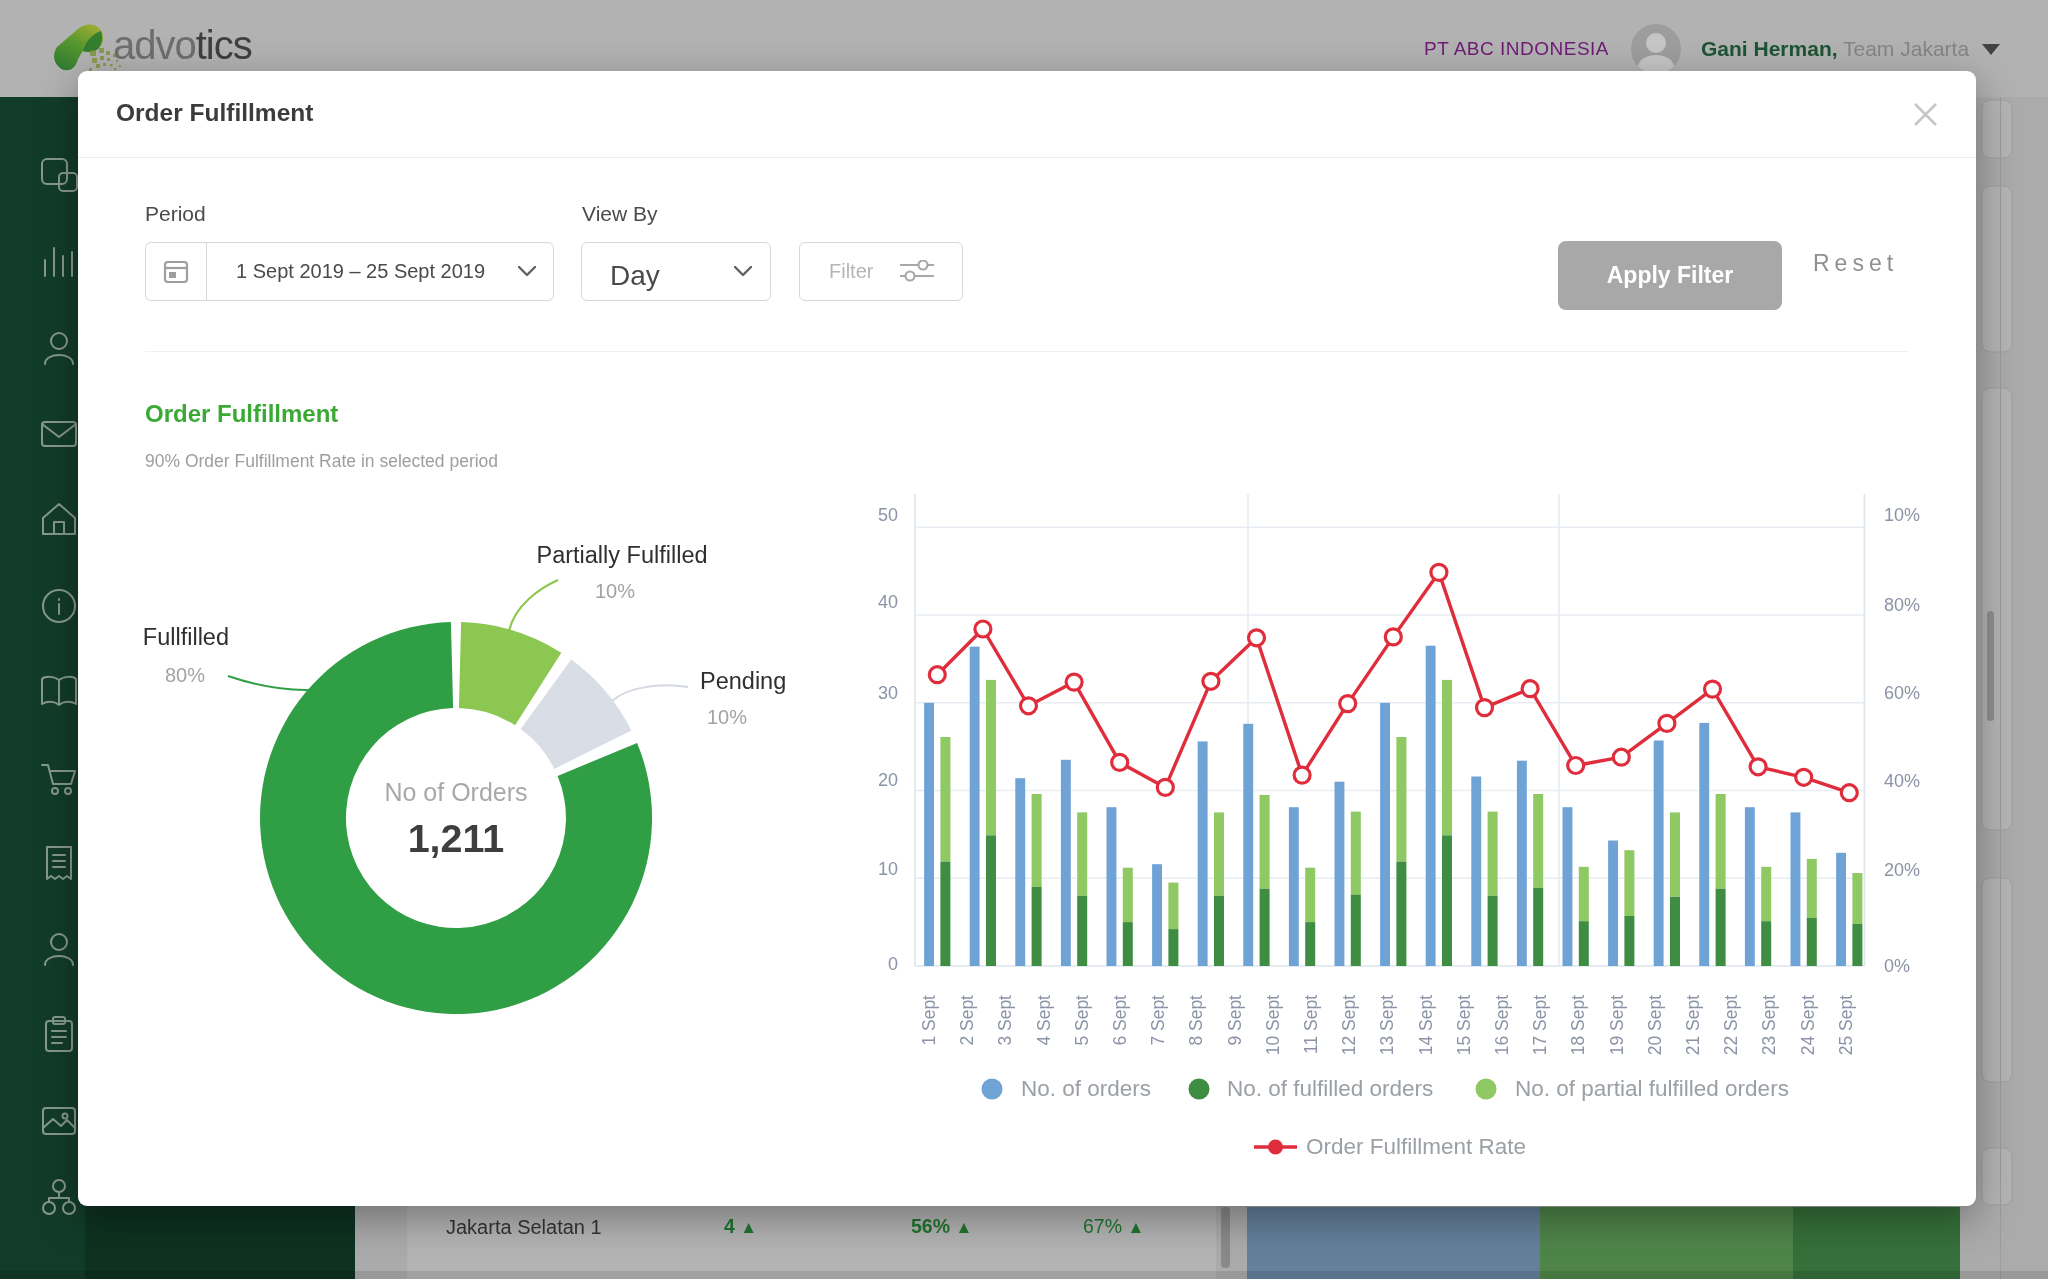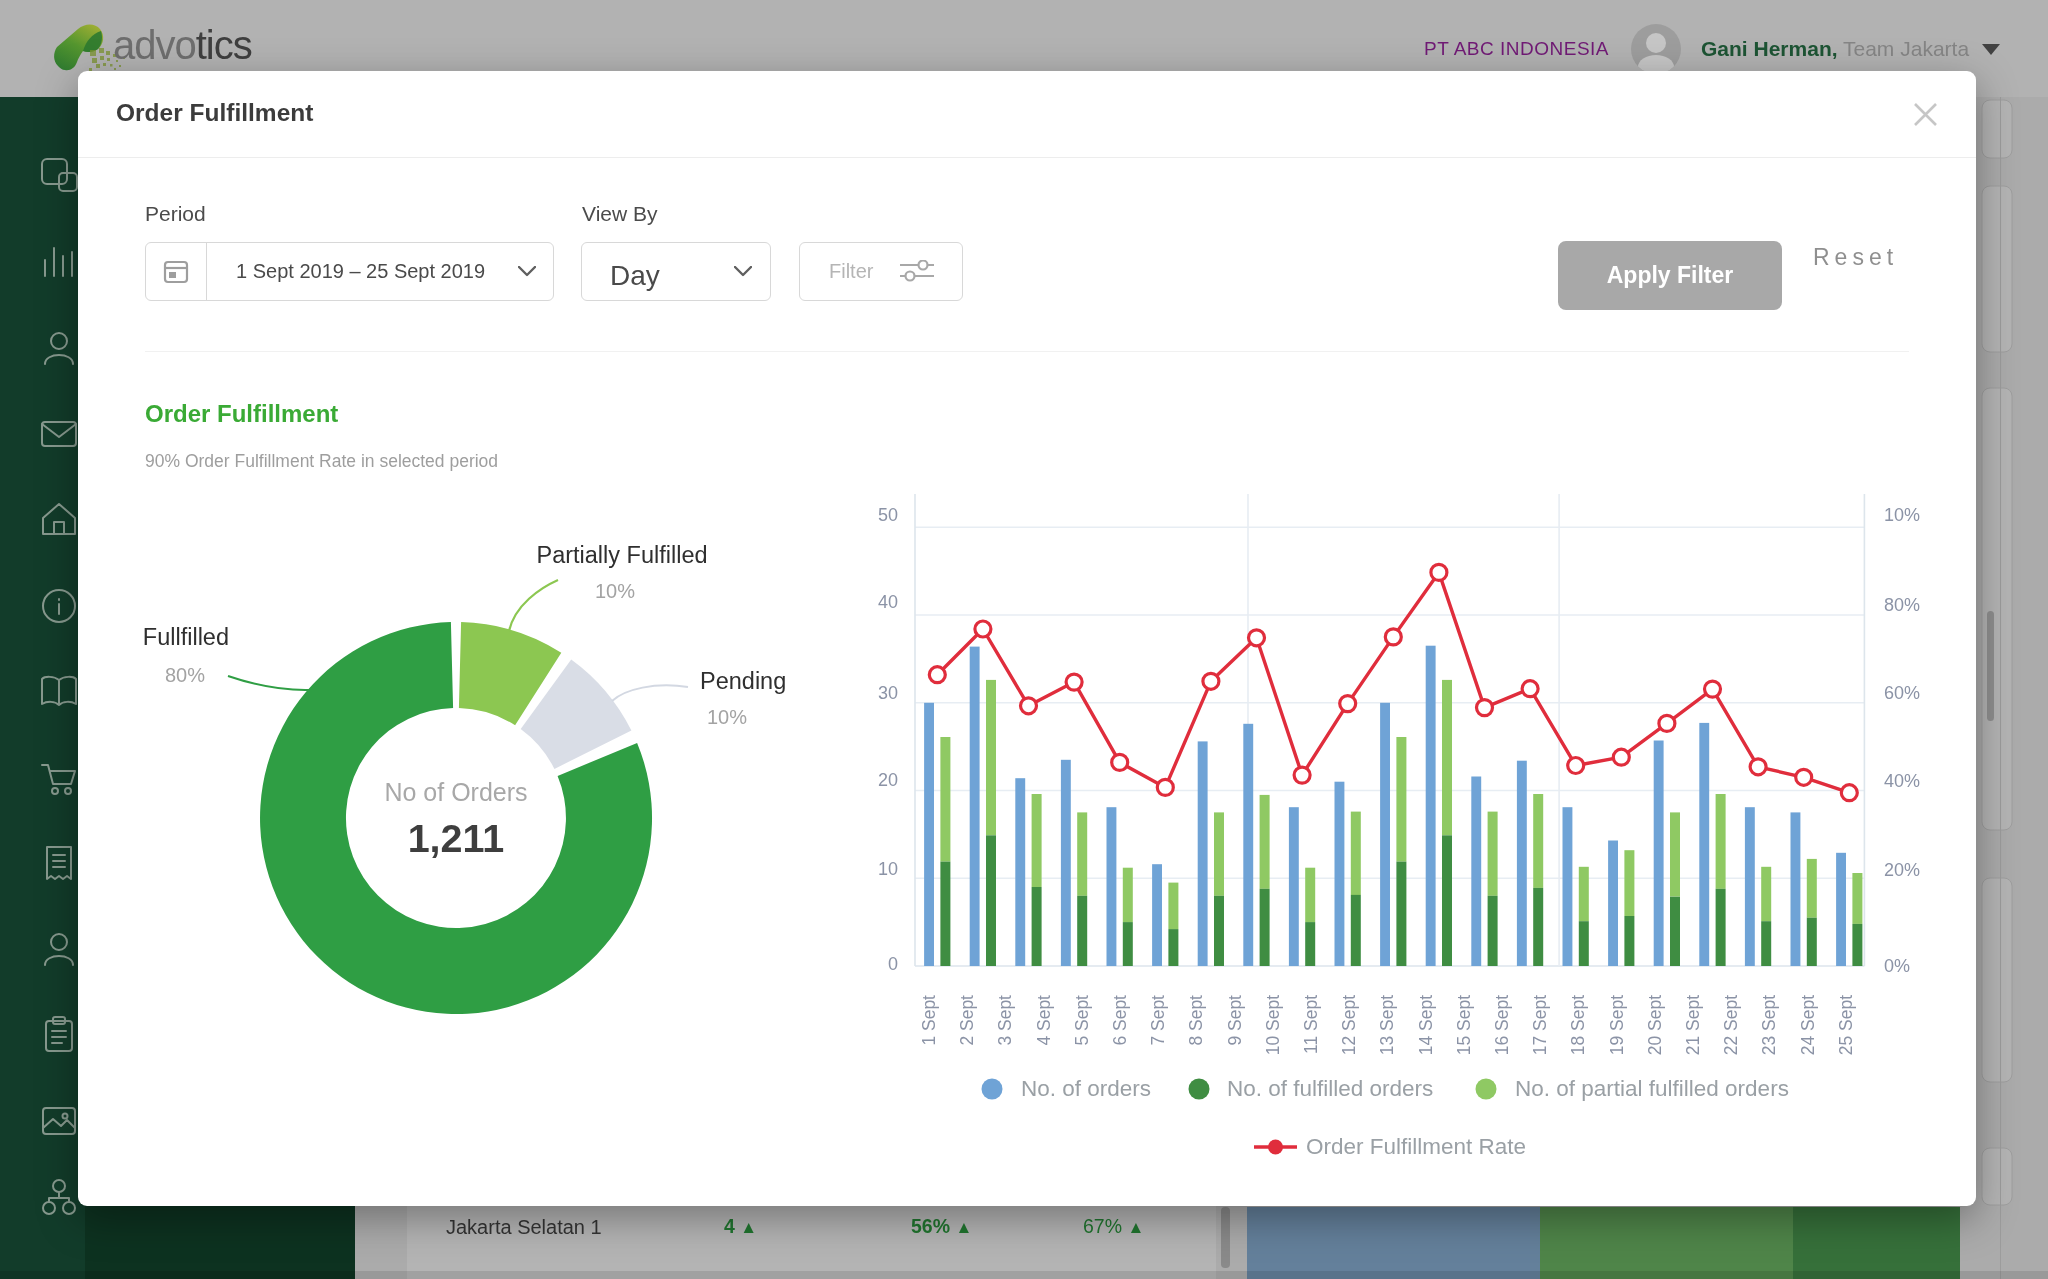--- a/index.html
+++ b/index.html
@@ -164,21 +164,21 @@
 <div class="abs" style="left:799px;top:242px;width:164px;height:59px;border:1px solid #d8d8d8;border-radius:6px;"></div>
 <div class="abs" style="left:829px;top:260px;font-size:20px;color:#b5b5b5;">Filter</div>
 <svg class="abs" style="left:898px;top:260px;" width="40" height="22" fill="none" stroke="#a8a8a8" stroke-width="2.2">
 <line x1="2" y1="5" x2="36" y2="5"></line>
     <circle cx="25" cy="5" r="4.5" fill="#fff"></circle>
 <line x1="2" y1="16" x2="36" y2="16"></line>
     <circle cx="12" cy="16" r="4.5" fill="#fff"></circle>
   </svg>
 
 <div class="abs" style="left:1558px;top:241px;width:224px;height:69px;background:#a8a8a8;border-radius:8px;color:#fff;font-size:23px;font-weight:bold;text-align:center;line-height:69px;">Apply Filter</div>
-<div class="abs" style="left:1813px;top:244px;font-size:23px;color:#8f8f8f;letter-spacing:5px;">Reset</div>
+<div class="abs" style="left:1813px;top:250px;font-size:23px;color:#8f8f8f;letter-spacing:5px;">Reset</div>
 
 <div class="abs" style="left:145px;top:351px;width:1764px;height:1px;background:#f1f1f1;"></div>
 <div class="abs" style="left:145px;top:400px;font-size:24px;font-weight:bold;color:#3aaa35;">Order Fulfillment</div>
 <div class="abs" style="left:145px;top:451px;font-size:17.5px;color:#9e9e9e;">90% Order Fulfillment Rate in selected period</div>
 
 <svg class="abs" style="left:0;top:0;" width="2048" height="1279" font-family="Liberation Sans, sans-serif">
 <line x1="915.0" y1="878.2" x2="1864.4" y2="878.2" stroke="#e7edf3" stroke-width="1.6"></line>
 <line x1="915.0" y1="790.5" x2="1864.4" y2="790.5" stroke="#e7edf3" stroke-width="1.6"></line>
 <line x1="915.0" y1="702.8" x2="1864.4" y2="702.8" stroke="#e7edf3" stroke-width="1.6"></line>
 <line x1="915.0" y1="615.0" x2="1864.4" y2="615.0" stroke="#e7edf3" stroke-width="1.6"></line>

